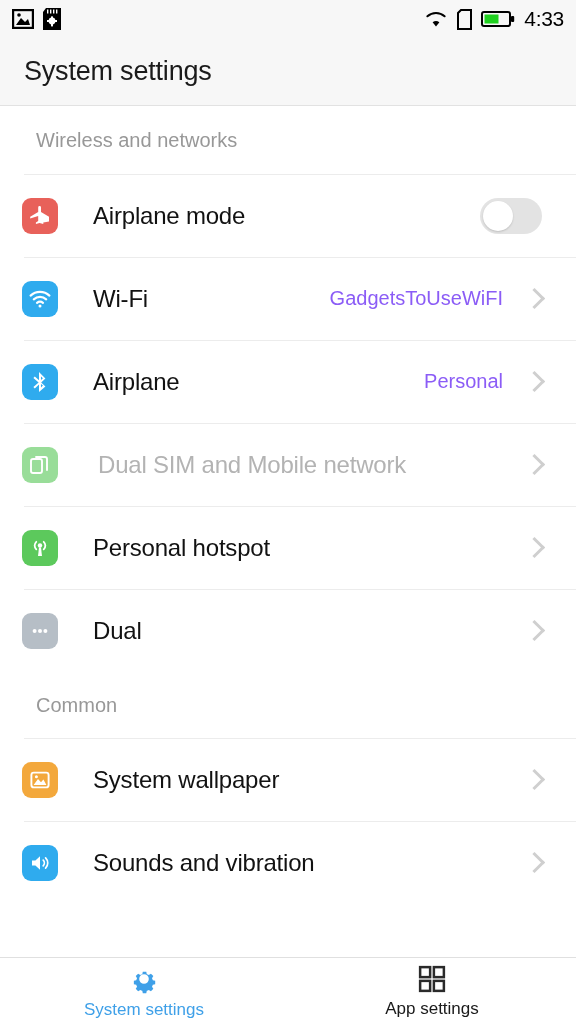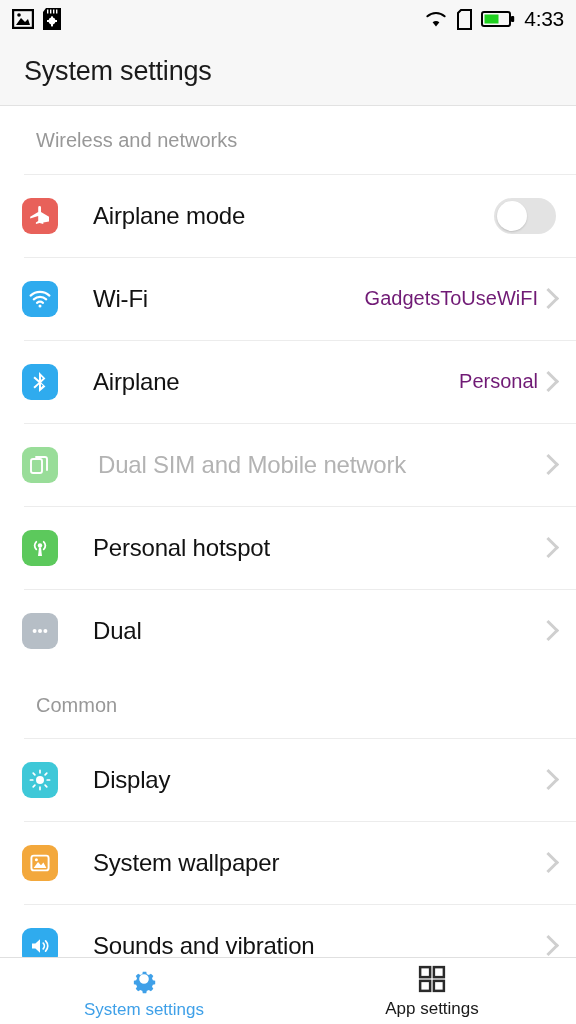--- a/index.html
+++ b/index.html
@@ -33,34 +33,34 @@
   .list { position:absolute; top:107px; left:0; right:0; bottom:67px; background:#fff; overflow:hidden; }
 
   .section-header {
     height:67px; display:flex; align-items:center;
     padding-left:36px; font-size:20px; color:#989898; font-weight:400;
   }
   .section-header.tight { height:66px; }
 
   .row {
     position:relative; height:83px;
-    display:flex; align-items:center; padding:0 16px 0 22px;
+    display:flex; align-items:center; padding:0 30px 0 22px;
   }
   .row::before {
     content:""; position:absolute; left:24px; right:0; top:0; height:1px; background:#ececec;
   }
   .row-icon {
     width:36px; height:36px; border-radius:9px;
     display:flex; align-items:center; justify-content:center; flex:0 0 36px;
   }
   .row-label { margin-left:35px; font-size:24px; color:#121212; font-weight:400; letter-spacing:-0.2px; }
   .row.disabled .row-label { color:#b3b3b3;margin-left:40px; }
   .row.disabled .row-icon { opacity:0.62; }
   .row-spacer { flex:1; }
-  .row-value { font-size:20px; color:#701a75; margin-right:2px; }
+  .row-value { font-size:20px; color:#8b5cf6; margin-right:23px; }
   .chevron { width:14px; height:22px; position:relative; flex:0 0 14px; margin-right:6px; }
   .chevron::before {
     content:""; position:absolute; left:1px; top:3px; width:12px; height:12px;
     border-right:3px solid #cfcfcf; border-top:3px solid #cfcfcf;
     transform:rotate(45deg);
   }
 
   
   .toggle { width:62px; height:36px; border-radius:18px; background:#e3e3e3; position:relative; flex:0 0 62px; margin-right:4px; }
   .toggle .knob {
@@ -211,33 +211,20 @@
           <circle cx="17.4" cy="12" r="2" fill="#fff"></circle>
         </svg>
       </span>
       <span class="row-label">Dual</span>
       <span class="row-spacer"></span>
       <span class="chevron"></span>
     </div>
 
     <div class="section-header tight">Common</div>
 
-    <div class="row">
-      <span class="row-icon" style="background:#3ec8d8;">
-        <svg width="24" height="24" viewBox="0 0 24 24">
-          <circle cx="12" cy="12" r="4" fill="#fff"></circle>
-          <g stroke="#fff" stroke-width="1.7" stroke-linecap="round">
-            <path d="M12 2.4v2.4M12 19.2v2.4M2.4 12h2.4M19.2 12h2.4M5.2 5.2l1.7 1.7M17.1 17.1l1.7 1.7M18.8 5.2l-1.7 1.7M6.9 17.1l-1.7 1.7"></path>
-          </g>
-        </svg>
-      </span>
-      <span class="row-label">Display</span>
-      <span class="row-spacer"></span>
-      <span class="chevron"></span>
-    </div>
 
     <div class="row">
       <span class="row-icon" style="background:#f3a83c;">
         <svg width="24" height="24" viewBox="0 0 24 24">
           <rect x="3.4" y="4.6" width="17.2" height="14.8" rx="2.4" fill="none" stroke="#fff" stroke-width="1.9"></rect>
           <path d="M5.6 17 L10 11 L13 14.2 L15.4 11.6 L18.4 17 Z" fill="#fff"></path>
           <circle cx="8.4" cy="8.8" r="1.5" fill="#fff"></circle>
         </svg>
       </span>
       <span class="row-label">System wallpaper</span>

